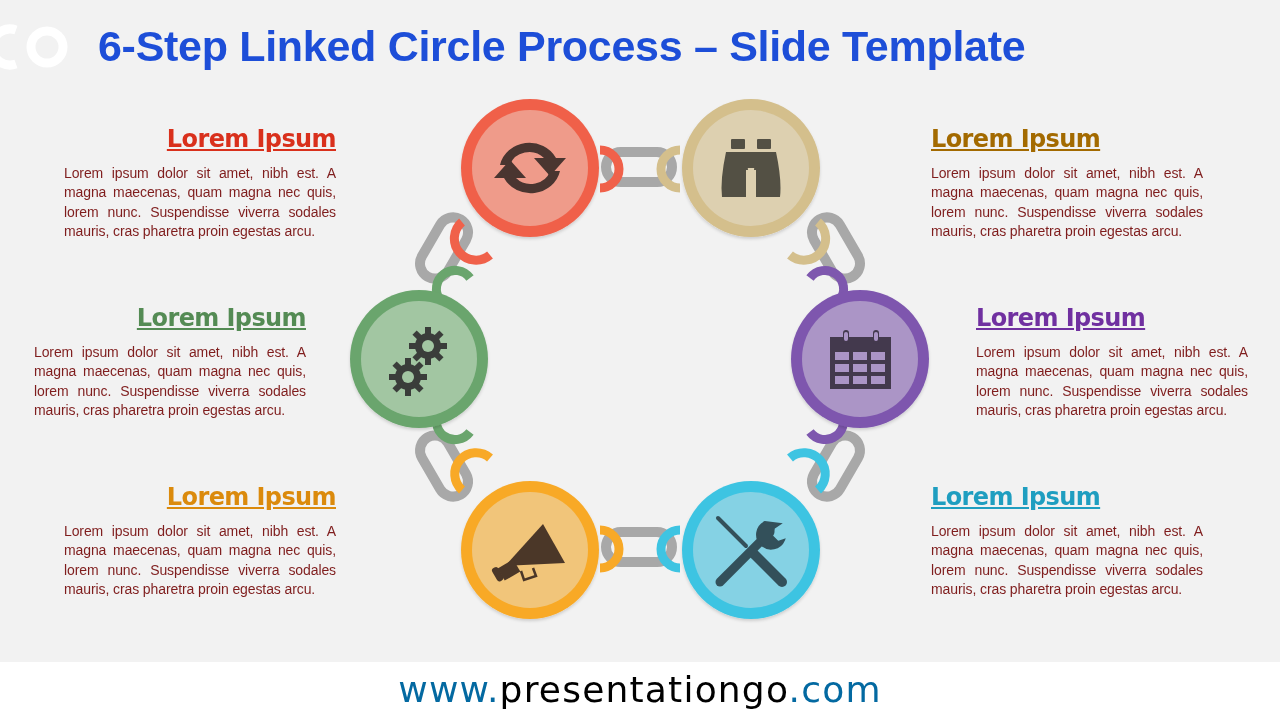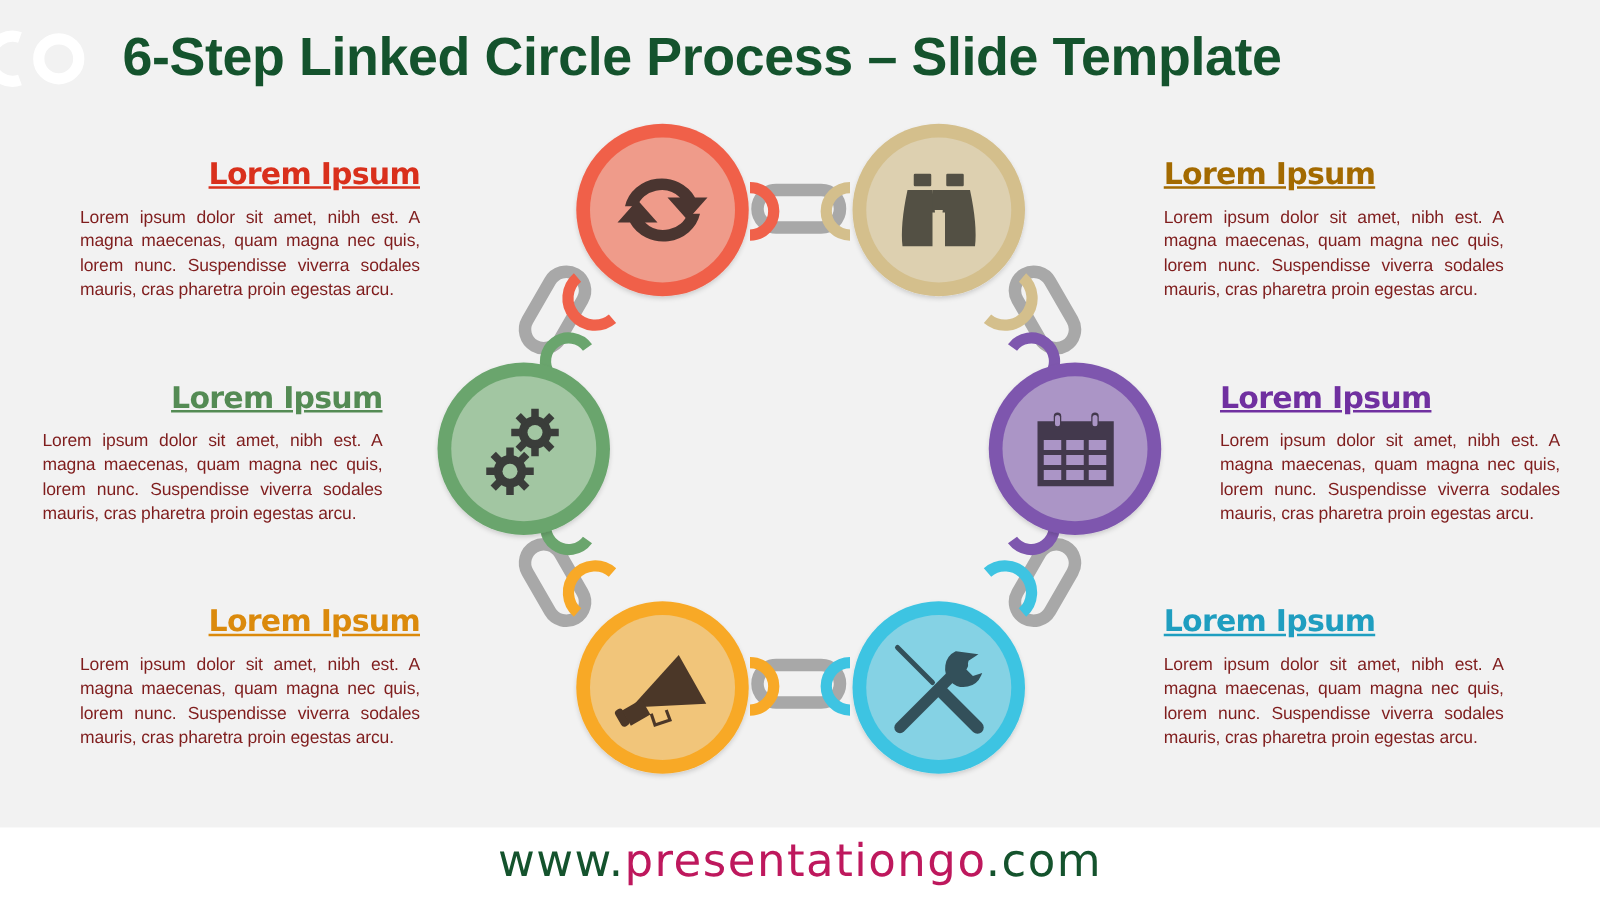--- a/index.html
+++ b/index.html
@@ -4,21 +4,21 @@
 <style>
   * { margin: 0; padding: 0; box-sizing: border-box; }
   html, body { width: 1280px; height: 720px; overflow: hidden; }
   body { background: #f2f2f2; position: relative; font-family: "Liberation Sans", sans-serif; }
 
   .logo-go { position: absolute; left: -6px; top: 22px; width: 80px; height: 50px; }
 
   .slide-title {
     position: absolute; left: 98px; top: 22px;
     font-family: "Liberation Sans", sans-serif; font-weight: bold;
-    font-size: 43px; color: #14532d; letter-spacing: -0.3px; white-space: nowrap;
+    font-size: 43px; color: #1d4ed8; letter-spacing: -0.3px; white-space: nowrap;
   }
 
   .diagram { position: absolute; left: 0; top: 0; width: 1280px; height: 720px; }
 
   .step-text { position: absolute; width: 272px; }
   .step-text.right-align { text-align: right; }
   .step-heading {
     font-family: "DejaVu Sans", sans-serif; font-weight: bold; font-size: 24px;
     line-height: 30px; letter-spacing: -0.6px; margin-bottom: 10px; white-space: nowrap; text-decoration: underline;
   }
@@ -29,22 +29,22 @@
   .step-body.last-left { text-align-last: left; }
 
   .footer {
     position: absolute; left: 0; top: 662px; width: 1280px; height: 58px;
     background: #ffffff; text-align: center;
   }
   .footer-url {
     font-family: "DejaVu Sans", sans-serif; font-size: 36px; line-height: 56px;
     letter-spacing: 1.2px; white-space: nowrap;
   }
-  .footer-www, .footer-com { color: #14532d; }
-  .footer-brand { color: #be185d; }
+  .footer-www, .footer-com { color: #0369a1; }
+  .footer-brand { color: #000000; }
 </style>
 </head>
 <body>
 
 <svg class="logo-go" viewBox="0 0 80 50">
   <path d="M22 8 A18 18 0 1 0 22 42" fill="none" stroke="#ffffff" stroke-width="9"></path>
   <circle cx="53" cy="25" r="16" fill="none" stroke="#ffffff" stroke-width="9"></circle>
 </svg>
 
 <div class="slide-title">6-Step Linked Circle Process – Slide Template</div>

